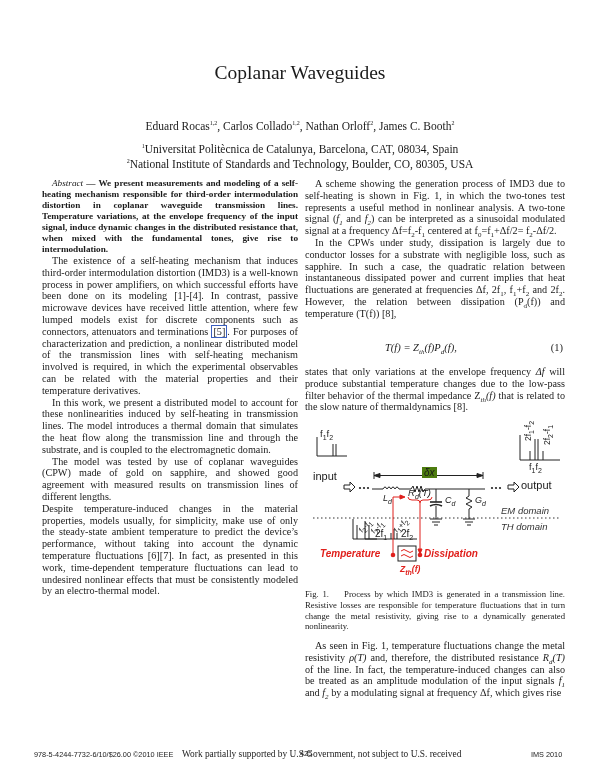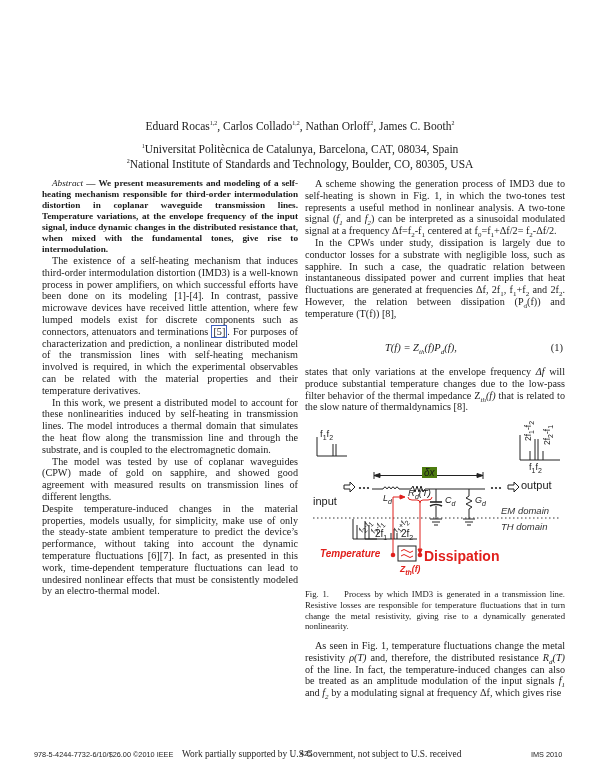--- a/index.html
+++ b/index.html
@@ -24,20 +24,21 @@
   .caption { font-size:8.7px; line-height:10.8px; text-align:justify; }
   .footer { font-family:"Liberation Sans", sans-serif; font-size:7.3px; color:#222; }
   .footer-serif { font-family:"Liberation Serif", serif; font-size:9.4px; color:#222; }
   .fig { font-family:"Liberation Sans", sans-serif; }
   .ref-box { border:1px solid #3a5fbf; padding:0 1px; }
 </style>
 </head>
 <body>
 
 <div class="abs title">
+  <div>Coplanar Waveguides</div>
 </div>
 
 <div class="abs authors">
   <span><span>Eduard Rocas</span><sup>1,2</sup></span>,
   <span><span>Carlos Collado</span><sup>1,2</sup></span>,
   <span><span>Nathan Orloff</span><sup>2</sup></span>,
   <span><span>James C. Booth</span><sup>2</sup></span>
 </div>
 
 <div class="abs affil" style="top:142px;">
@@ -148,39 +149,39 @@
     </g>
 
     <rect x="93" y="131" width="18" height="15" fill="#fff" stroke="#222" stroke-width="1"></rect>
     <path d="M96,136 q3,-3 6,0 t6,0 M96,141 q3,-3 6,0 t6,0" stroke="#e0201c" fill="none" stroke-width="1"></path>
     <circle cx="88" cy="140" r="2.3" fill="#e0201c"></circle>
     <circle cx="115" cy="140" r="2.3" fill="#e0201c"></circle>
   </svg>
 
   
   <span class="abs" style="left:15px; top:13px; font-size:9.5px;">f<sub>1</sub>f<sub>2</sub></span>
-  <span class="abs" style="left:8px; top:80px; font-size:11px;">input</span>
+  <span class="abs" style="left:8px; top:55px; font-size:11px;">input</span>
   <span class="abs" style="left:117px; top:52px; font-size:10px; background:#4d7c0f; padding:0 2px;font-style:italic;">δx</span>
   <span class="abs" style="left:78px; top:78px; font-size:9px; font-style:italic;"><span>L</span><sub>d</sub></span>
   <span class="abs" style="left:103px; top:72px; font-size:9.5px; font-style:italic;"><span>R</span><sub>d</sub><span>(T)</span></span>
   <span class="abs" style="left:140px; top:80px; font-size:9px; font-style:italic;"><span>C</span><sub>d</sub></span>
   <span class="abs" style="left:170px; top:80px; font-size:9px; font-style:italic;"><span>G</span><sub>d</sub></span>
   <span class="abs" style="left:216px; top:64px; font-size:11px;">output</span>
   <span class="abs" style="left:224px; top:47px; font-size:9px;">f<sub>1</sub>f<sub>2</sub></span>
   <span class="abs" style="left:218px; top:4px; font-size:8.5px; transform:rotate(-90deg); transform-origin:left top; top:26px;">2f<sub>1</sub>-f<sub>2</sub></span>
   <span class="abs" style="left:237px; font-size:8.5px; transform:rotate(-90deg); transform-origin:left top; top:30px;">2f<sub>2</sub>-f<sub>1</sub></span>
   <span class="abs" style="left:196px; top:90px; font-size:9.5px; font-style:italic; color:#333;">EM domain</span>
   <span class="abs" style="left:196px; top:106px; font-size:9.5px; font-style:italic; color:#333;">TH domain</span>
   <span class="abs" style="left:52px; top:113px; font-size:7.5px; transform:rotate(-45deg); transform-origin:left top;">f<sub>2</sub>-f<sub>1</sub></span>
   <span class="abs" style="left:64px; top:114px; font-size:7.5px; transform:rotate(-45deg); transform-origin:left top;">f<sub>2</sub>-f<sub>1</sub></span>
   <span class="abs" style="left:87px; top:113px; font-size:7.5px; transform:rotate(-45deg); transform-origin:left top;">f<sub>1</sub>+f<sub>2</sub></span>
   <span class="abs" style="left:70px; top:113px; font-size:10px;"><span>2f</span><sub>1</sub></span>
   <span class="abs" style="left:96px; top:113px; font-size:10px;"><span>2f</span><sub>2</sub></span>
   <span class="abs" style="left:15px; top:133px; font-size:10px; font-weight:bold; font-style:italic; color:#e0201c;">Temperature</span>
-  <span class="abs" style="left:119px; top:133px; font-size:14px; font-weight:bold; color:#e0201c;">Dissipation</span>
+  <span class="abs" style="left:119px; top:133px; font-size:10px; font-weight:bold; font-style:italic; color:#e0201c;">Dissipation</span>
   <span class="abs" style="left:95px; top:149px; font-size:8.5px; font-weight:bold; font-style:italic; color:#e0201c;"><span>Z</span><sub>th</sub><span>(f)</span></span>
 </div>
 
 <div class="abs caption" style="left:305px; top:589px; width:260px;">
   <span>Fig. 1.</span>&nbsp;&nbsp;&nbsp;&nbsp;<span>Process by which IMD3 is generated in a transmission line. Resistive losses are responsible for temperature fluctuations that in turn change the metal resistivity, giving rise to a dynamically generated nonlinearity.</span>
 </div>
 
 <div class="abs col right" style="top:640px;">
   <p class="p"><span>As seen in Fig. 1, temperature fluctuations change the metal resistivity </span><i>ρ(T)</i><span> and, therefore, the distributed resistance </span><i>R<sub>d</sub>(T)</i><span> of the line. In fact, the temperature-induced changes can also be treated as an amplitude modulation of the input signals </span><i>f<sub>1</sub></i><span> and </span><i>f<sub>2</sub></i><span> by a modulating signal at frequency Δf, which gives rise</span></p>
 </div>

